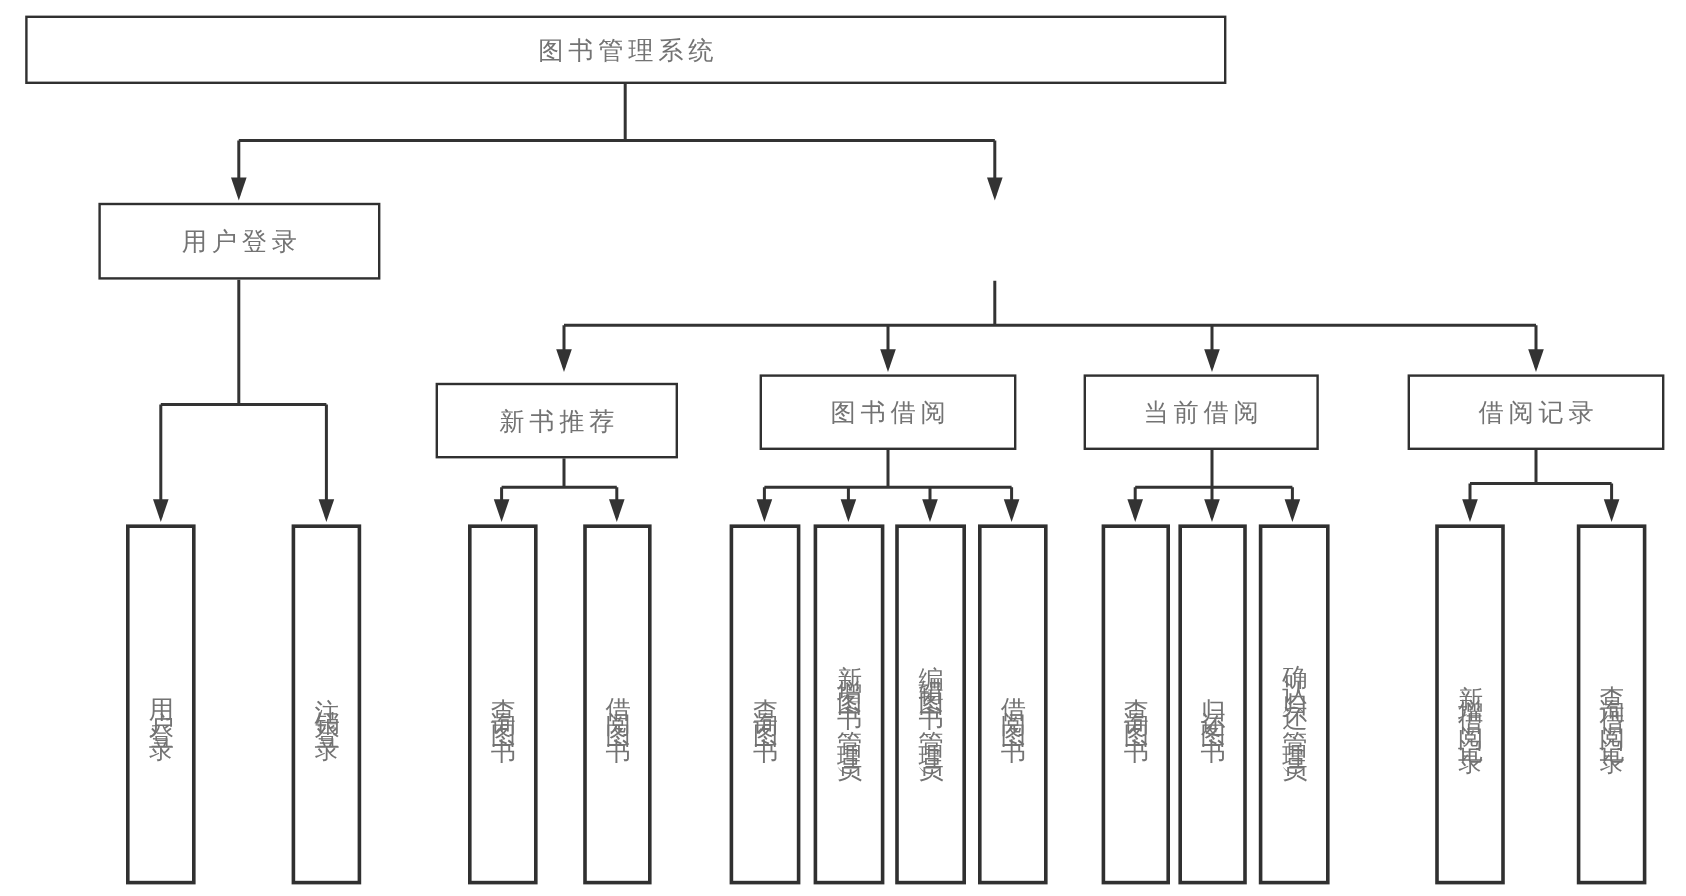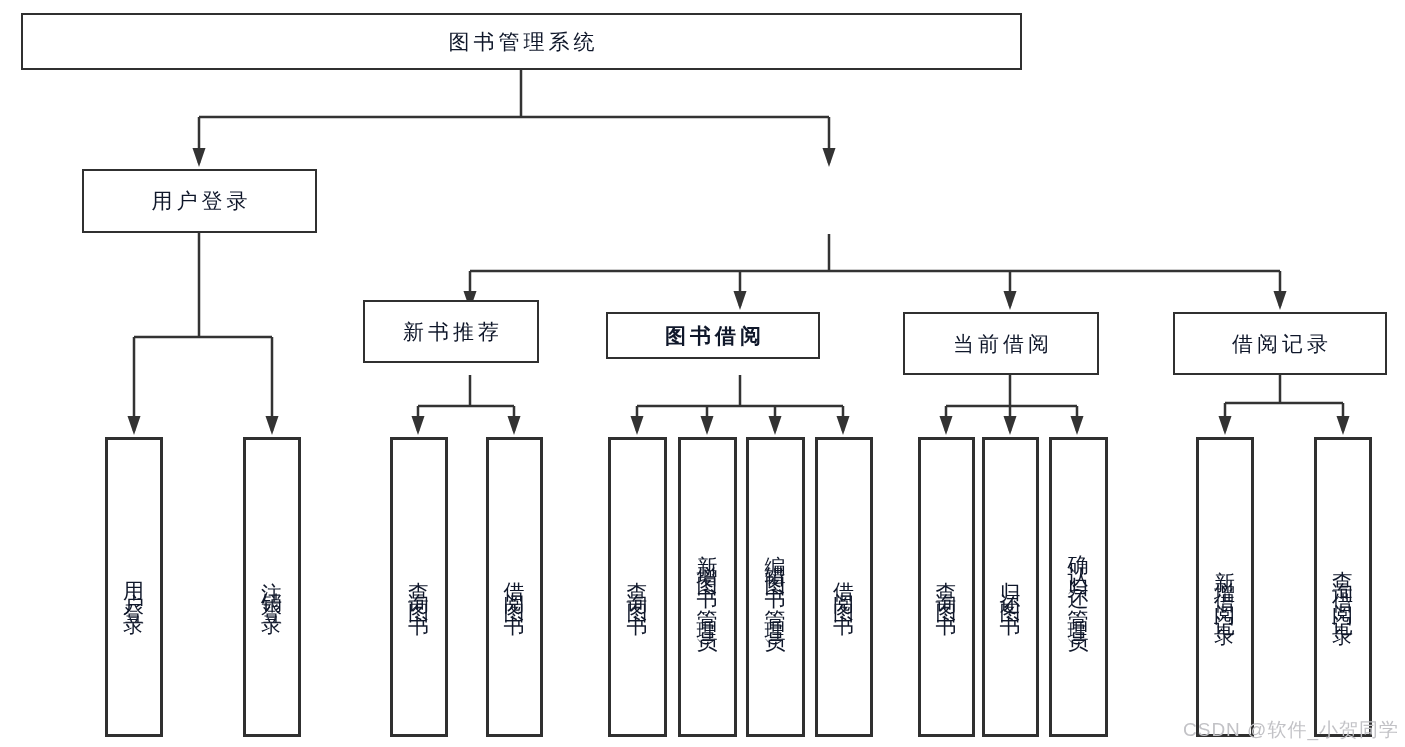--- a/index.html
+++ b/index.html
@@ -13,21 +13,21 @@
   }
   .connectors {
     position: absolute;
     left: 0; top: 0;
     width: 1405px; height: 747px;
   }
   .box {
     position: absolute;
     background: #ffffff;
     border: 2.5px solid #303030;
-    color: #0f172a;
+    color: #737373;
     display: flex;
     align-items: center;
     justify-content: center;
     font-size: 21px;
     box-sizing: border-box;
   }
   .h-box { letter-spacing: 4px; text-indent: 4px; }
   .v-box {
     border-width: 3px;
     writing-mode: vertical-rl;
@@ -81,22 +81,22 @@
       <polygon points="1070.5,416 1083.5,416 1077,435"></polygon>
       <polygon points="1218.5,416 1231.5,416 1225,435"></polygon>
       <polygon points="1336.5,416 1349.5,416 1343,435"></polygon>
     </g>
   </svg>
 
   <div class="box h-box" style="left:21px; top:13px; width:1001px; height:57px; border-width:2px;">图书管理系统</div>
 
   <div class="box h-box" style="left:82px; top:169px; width:235px; height:64px;">用户登录</div>
 
-  <div class="box h-box" style="left:363px; top:300px; width:176px; height:63px;">新书推荐</div>
-  <div class="box h-box" style="left:606px; top:312px; width:214px; height:47px;font-weight:bold;">图书借阅</div>
+  <div class="box h-box" style="left:363px; top:319px; width:202px; height:63px;">新书推荐</div>
+  <div class="box h-box" style="left:633px; top:312px; width:214px; height:63px;">图书借阅</div>
   <div class="box h-box" style="left:903px; top:312px; width:196px; height:63px;">当前借阅</div>
   <div class="box h-box" style="left:1173px; top:312px; width:214px; height:63px;">借阅记录</div>
 
   <div class="box v-box" style="left:105px; top:437px; width:58px; height:300px;">用户登录</div>
   <div class="box v-box" style="left:243px; top:437px; width:58px; height:300px;">注销登录</div>
 
   <div class="box v-box" style="left:390px; top:437px; width:58px; height:300px;">查询图书</div>
   <div class="box v-box" style="left:486px; top:437px; width:57px; height:300px;">借阅图书</div>
 
   <div class="box v-box" style="left:608px; top:437px; width:59px; height:300px;">查询图书</div>
@@ -104,15 +104,14 @@
   <div class="box v-box" style="left:746px; top:437px; width:59px; height:300px;">编辑图书（管理员）</div>
   <div class="box v-box" style="left:815px; top:437px; width:58px; height:300px;">借阅图书</div>
 
   <div class="box v-box" style="left:918px; top:437px; width:57px; height:300px;">查询图书</div>
   <div class="box v-box" style="left:982px; top:437px; width:57px; height:300px;">归还图书</div>
   <div class="box v-box" style="left:1049px; top:437px; width:59px; height:300px;">确认归还（管理员）</div>
 
   <div class="box v-box" style="left:1196px; top:437px; width:58px; height:300px;">新增借阅记录</div>
   <div class="box v-box" style="left:1314px; top:437px; width:58px; height:300px;">查询借阅记录</div>
 
-  <div class="watermark">CSDN @软件_小贺同学</div>
 
 </div>
 
 </body></html>

